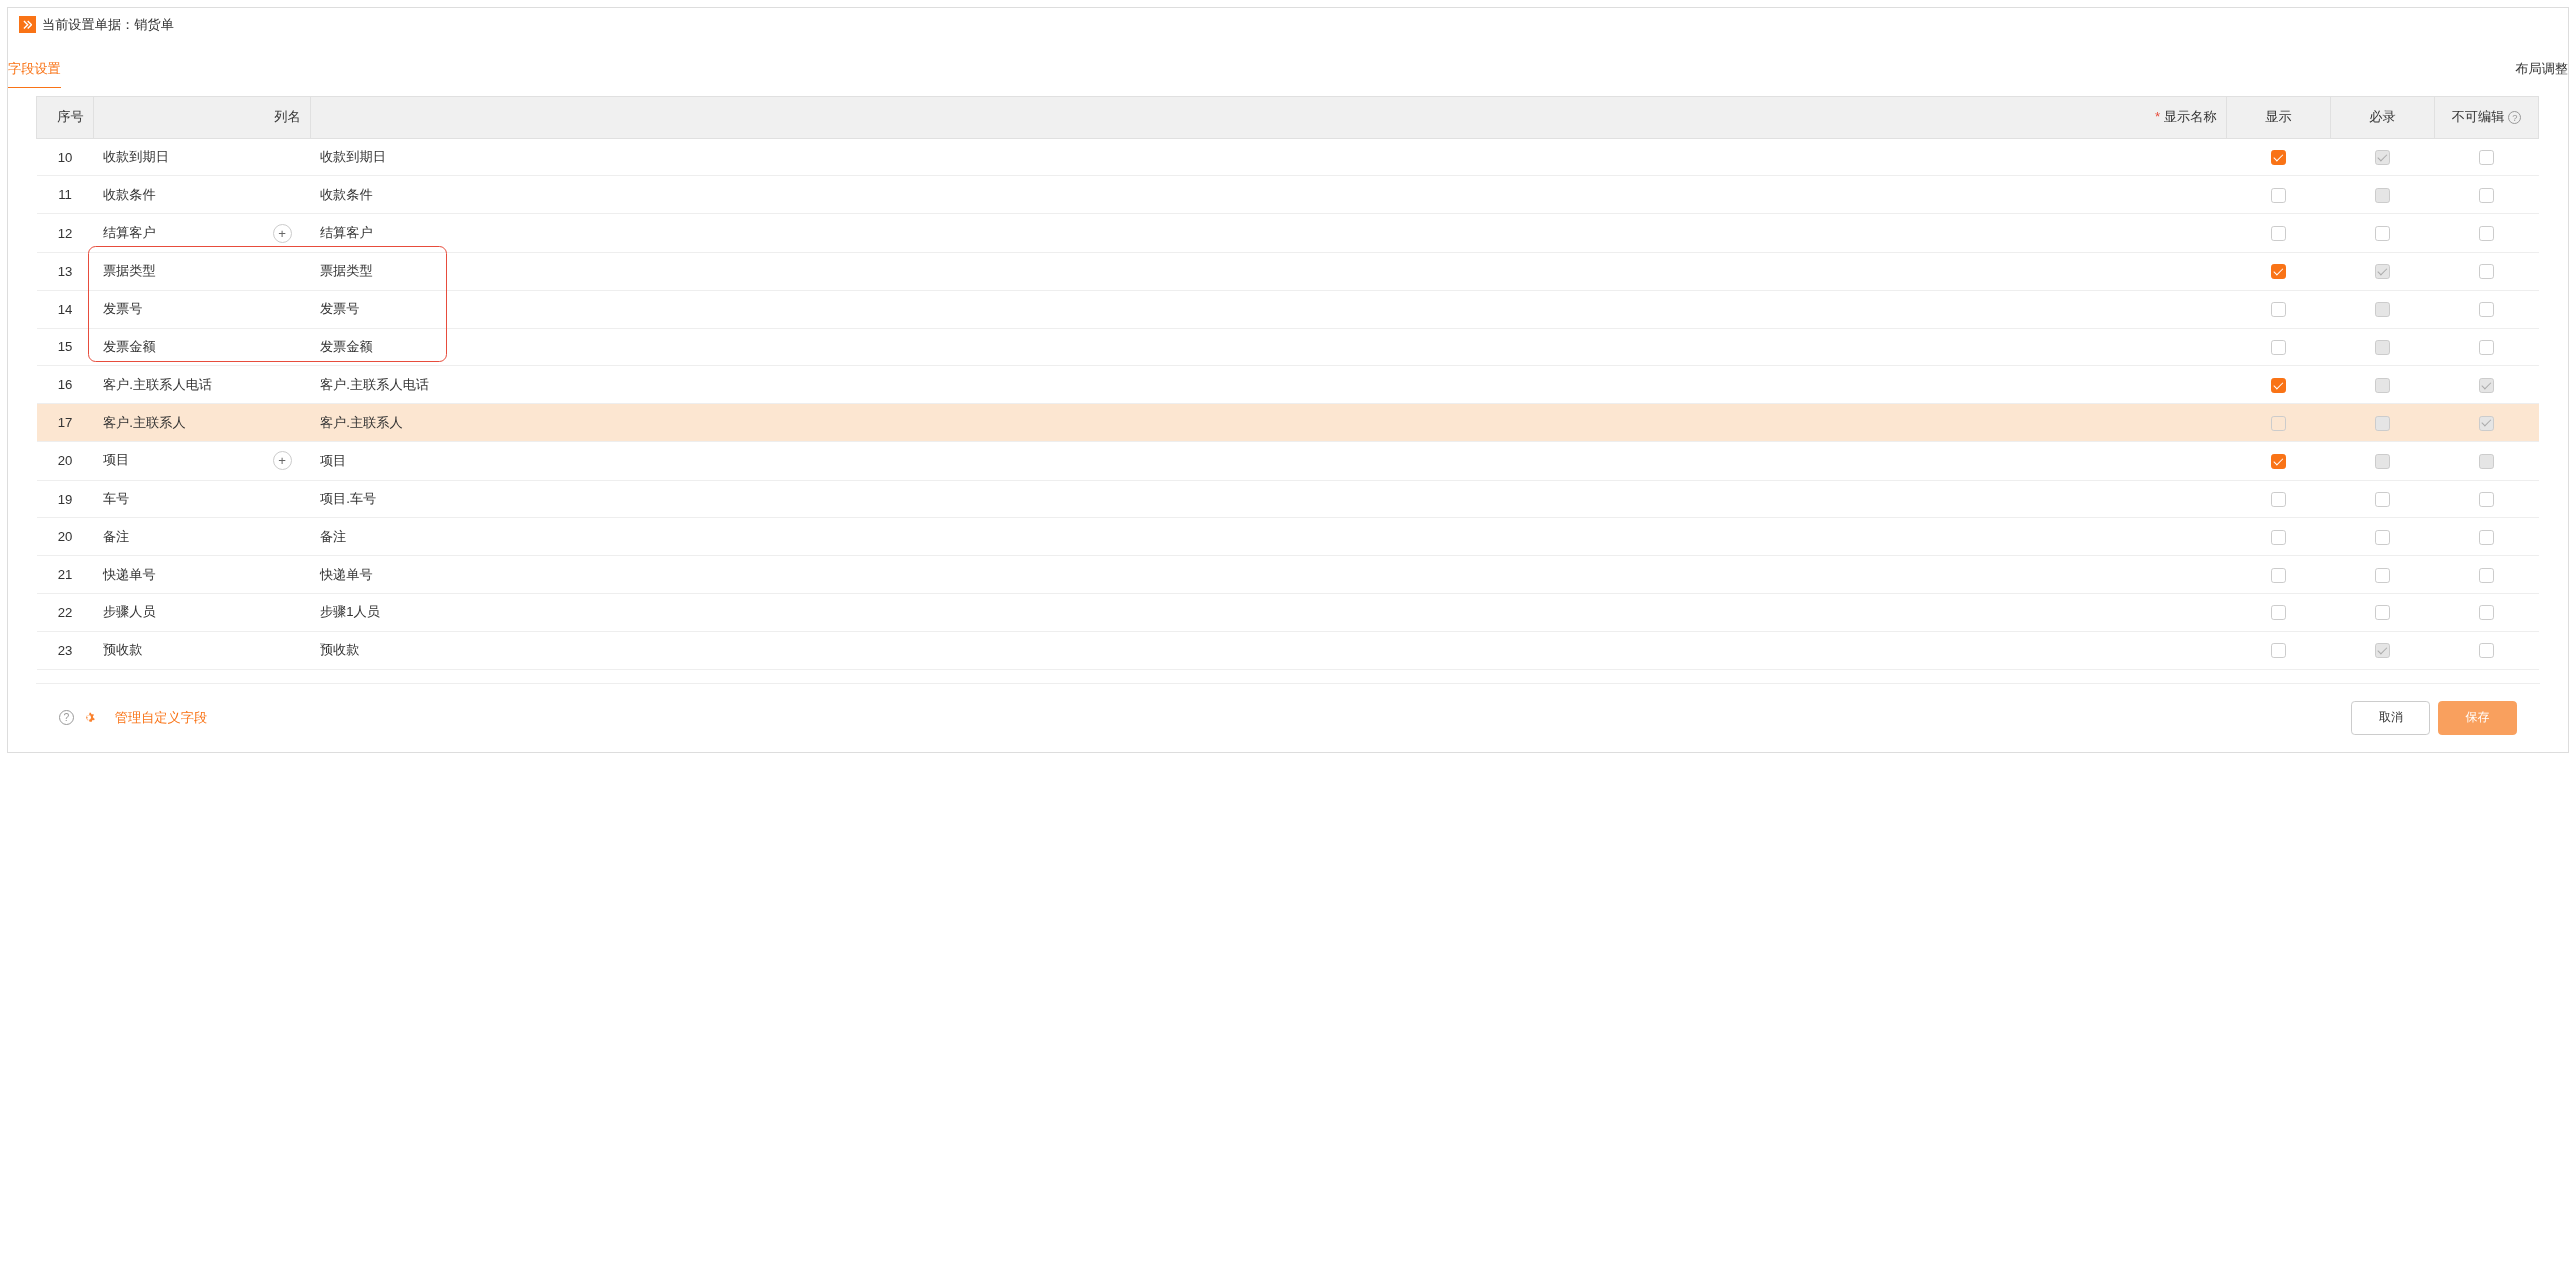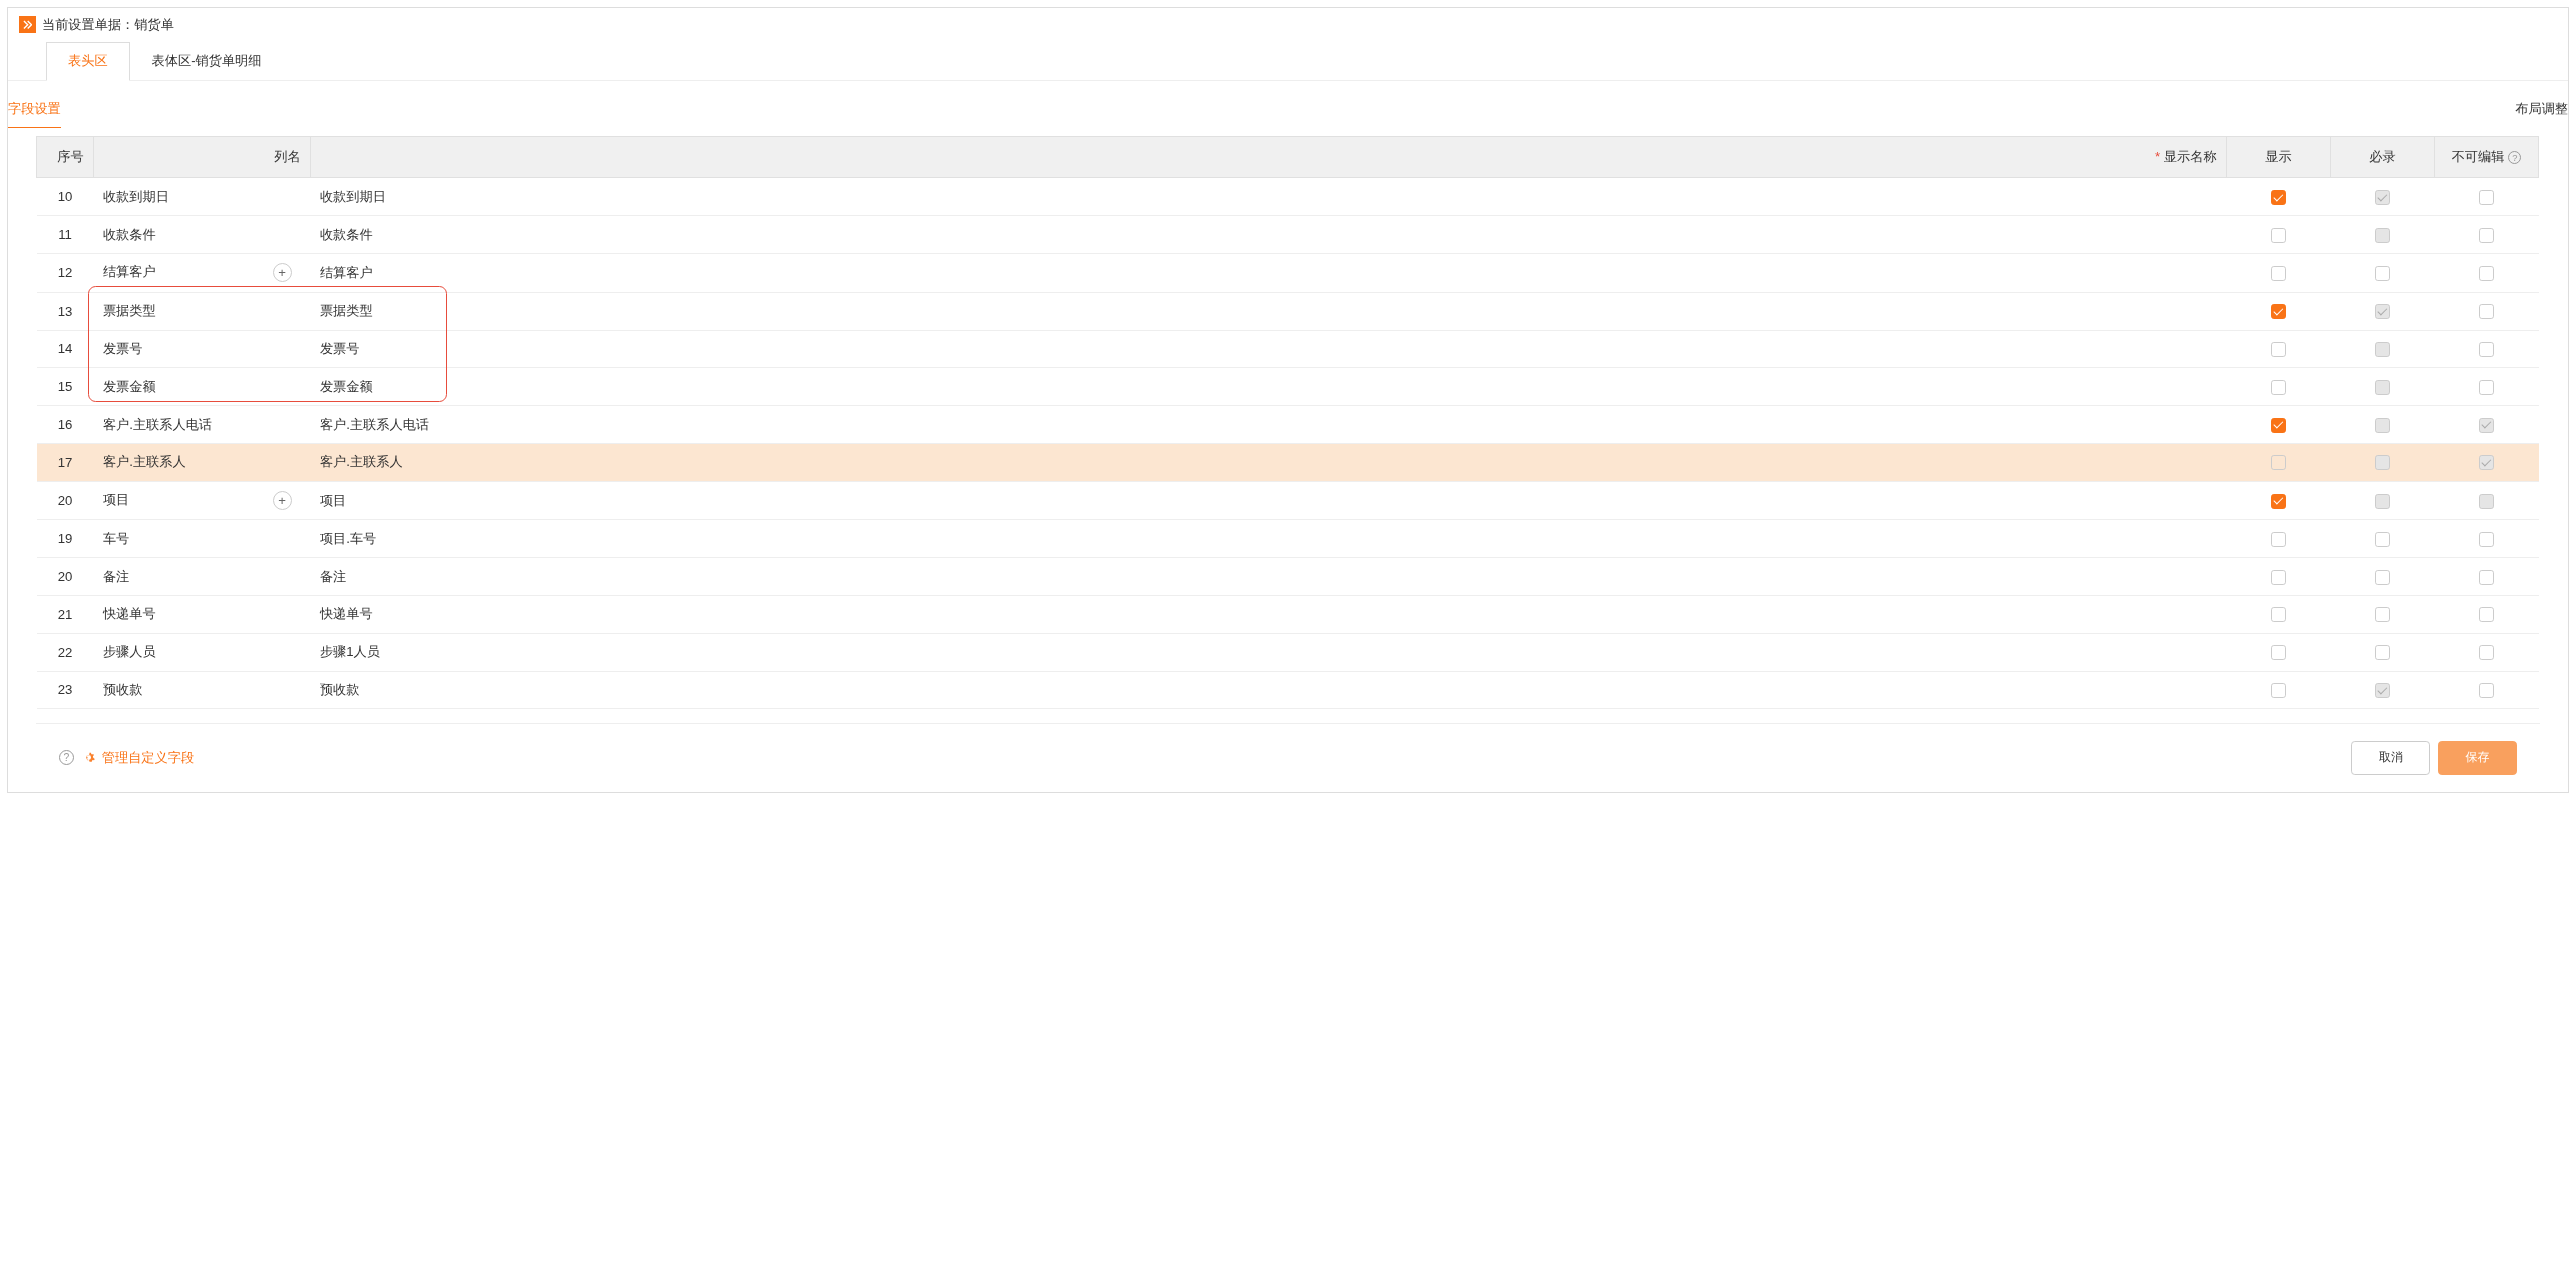--- a/index.html
+++ b/index.html
@@ -38,21 +38,21 @@
 .chk.checked::after { content: ""; position: absolute; left: 3.8px; top: 0.9px; width: 3.8px; height: 7.6px; border: solid #fff; border-width: 0 1.9px 1.9px 0; transform: rotate(45deg); }
 .chk.disabled { background: #e5e5e5; border-color: #ccc; cursor: not-allowed; }
 .chk.disabled.checked { background: #e5e5e5; }
 .chk.disabled.checked::after { border-color: #aaa; }
 
 .box-overlay { position: absolute; border: 1.9px solid #e74c3c; border-radius: 7.6px; pointer-events: none; }
 
 .footer { display: flex; align-items: center; padding: 17px 23px; border-top: 0.9px solid #eee; margin: 13.2px 28px 0; gap: 7.6px; }
 .footer .spacer { flex: 1; }
 .q-icon { width: 15px; height: 15px; border: 0.9px solid #999; border-radius: 50%; font-size: 10.4px; line-height: 13.2px; text-align: center; color: #999; display: inline-block; }
-.gear-link { color: #f97316; display: inline-flex; align-items: center; gap: 7px; cursor: pointer; }
+.gear-link { color: #f97316; display: inline-flex; align-items: center; gap: 20px; cursor: pointer; }
 .gear-icon { width: 13.2px; height: 13.2px; }
 .btn { padding: 7.6px 26.5px; border-radius: 3.8px; cursor: pointer; font-size: 12px; }
 .btn-cancel { background: #fff; border: 0.9px solid #ccc; color: #333; }
 .btn-save { background: #f9a05e; border: 0.9px solid #f9a05e; color: #fff; }
 
 .table-wrap { position: relative; }
 </style>
 </head>
 <body>
 
@@ -61,24 +61,20 @@
   <div class="header-bar">
     <span class="expand-btn">
       <svg viewBox="0 0 10 10">
           <path d="M1 1 L5 5 L1 9 M5 1 L9 5 L5 9" stroke="#fff" stroke-width="1.5" fill="none"></path>
         </svg>
     </span>
     <span>当前设置单据：</span>
     <span>销货单</span>
   </div>
 
-  <div class="tabs-main" id="main-tabs">
-      <div class="tab-main active">表头区</div>
-      <div class="tab-main">表体区-销货单明细</div>
-    </div>
 
   <div class="subtabs" id="sub-tabs">
       <div class="subtab active">字段设置</div>
       <div class="subtab">布局调整</div>
     </div>
 
   <div class="table-wrap">
     <table class="table">
       <thead>
         <tr>

